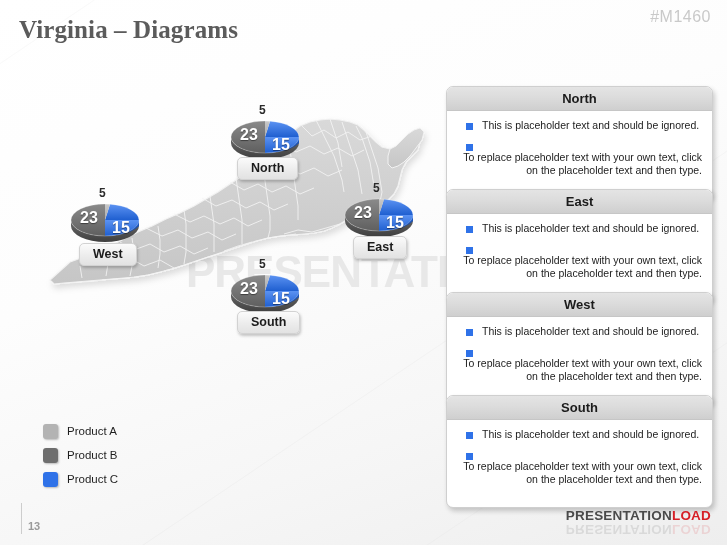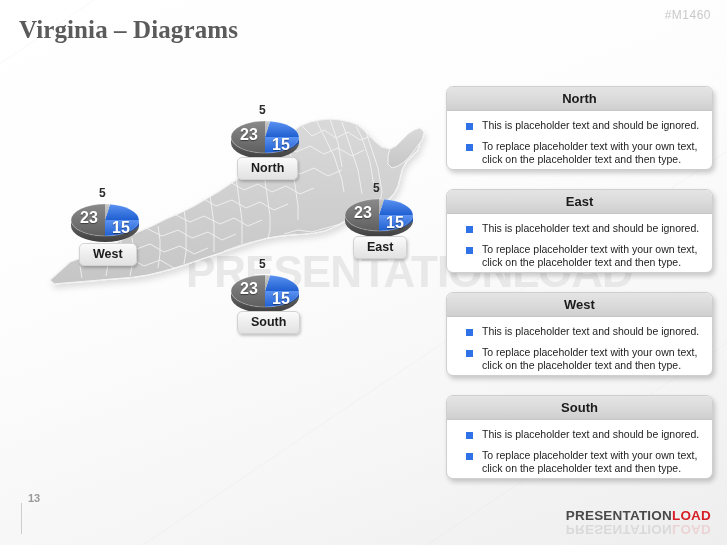--- a/index.html
+++ b/index.html
@@ -22,21 +22,21 @@
   .sheen3{left:330px;top:610px;width:700px;height:1px;background:rgba(0,0,0,.02);transform:rotate(-34deg);}
 
   
   #title{
     position:absolute;left:19px;top:16px;
     font-size:25px;font-weight:bold;color:#5b5b5b;
     letter-spacing:.1px;white-space:nowrap;font-family:Liberation Serif, serif;
   }
   #code{
     position:absolute;right:16px;top:8px;
-    font-size:12px;color:#c9c9c9;letter-spacing:.5px;
+    font-size:16px;color:#c9c9c9;letter-spacing:.5px;
   }
 
   
   #watermark{
     position:absolute;left:186px;top:247px;
     font-size:44px;font-weight:bold;color:#e8e8e8;
     letter-spacing:-1px;white-space:nowrap;
     pointer-events:none;user-select:none;
   }
 
@@ -88,38 +88,38 @@
     border:1px solid #cfcfcf;border-radius:7px;
     box-shadow:2px 3px 5px rgba(0,0,0,.20);
     overflow:hidden;
   }
   .panel-head{
     height:23px;line-height:23px;text-align:center;
     font-size:13px;font-weight:bold;color:#1b1b1b;
     background:linear-gradient(to bottom,#e4e4e4 0%,#dcdcdc 45%,#cfcfcf 100%);
     border-bottom:1px solid #c6c6c6;
   }
-  .panel-body{padding:8px 10px 2px 10px;}
+  .panel-body{padding:8px 10px 20px 10px;text-align:right;}
   .bullet-row{display:flex;align-items:flex-start;margin-bottom:7px;}
-  .bullet-row:last-child{margin-bottom:0;}
+  .bullet-row:last-child{margin-bottom:0;flex-direction:column;}
   .bullet-sq{
     width:7px;height:7px;background:#2f72e8;flex:0 0 auto;
     margin:4px 9px 0 9px;
   }
   .bullet-txt{
     font-size:10.5px;color:#1c1c1c;line-height:13.5px;
   }
 
   
   #footer-rule{
     position:absolute;left:21px;top:503px;width:1px;height:31px;
     background:#cdcdcd;
   }
   #pagenum{
-    position:absolute;left:28px;top:492px;
+    position:absolute;left:28px;top:520px;
     font-size:11px;color:#9a9a9a;font-weight:bold;
   }
   #logo{
     position:absolute;right:16px;top:508px;
     font-size:13.5px;font-weight:bold;letter-spacing:.2px;white-space:nowrap;
   }
   #logo .pl-a{color:#4a4a4a;}
   #logo .pl-b{color:#d61f26;}
   #logo-reflect{
     position:absolute;right:16px;top:522px;
@@ -297,20 +297,34 @@
       <path d="M72 44 L140 44 A68 32 0 0 0 82 12.6 Z" fill="url(#gC)"></path>
       <path d="M72 44 L82 12.6 A68 32 0 0 0 72 12 Z" fill="url(#gA)"></path>
       <ellipse cx="72" cy="44" rx="68" ry="32" fill="none" stroke="#ffffff" stroke-width="1.2" opacity="0.45"></ellipse>
     </svg>
     <span class="lbl lbl-b">23</span>
     <span class="lbl lbl-c">15</span>
     <span class="lbl lbl-a">5</span>
   </div>
   <div class="tag" style="left:237px;top:311px;">South</div>
 
+  <div id="legend">
+    <div class="leg-row">
+      <span class="leg-sw" style="background:#b3b3b3;"></span>
+      <span class="leg-txt">Product A</span>
+    </div>
+    <div class="leg-row">
+      <span class="leg-sw" style="background:#6e6e6e;"></span>
+      <span class="leg-txt">Product B</span>
+    </div>
+    <div class="leg-row">
+      <span class="leg-sw" style="background:#2f72e8;"></span>
+      <span class="leg-txt">Product C</span>
+    </div>
+  </div>
 
   <div class="panel" style="top:86px;">
     <div class="panel-head">North</div>
     <div class="panel-body">
       <div class="bullet-row">
         <span class="bullet-sq"></span>
         <span class="bullet-txt">This is placeholder text and should be ignored.</span>
       </div>
       <div class="bullet-row">
         <span class="bullet-sq"></span>

